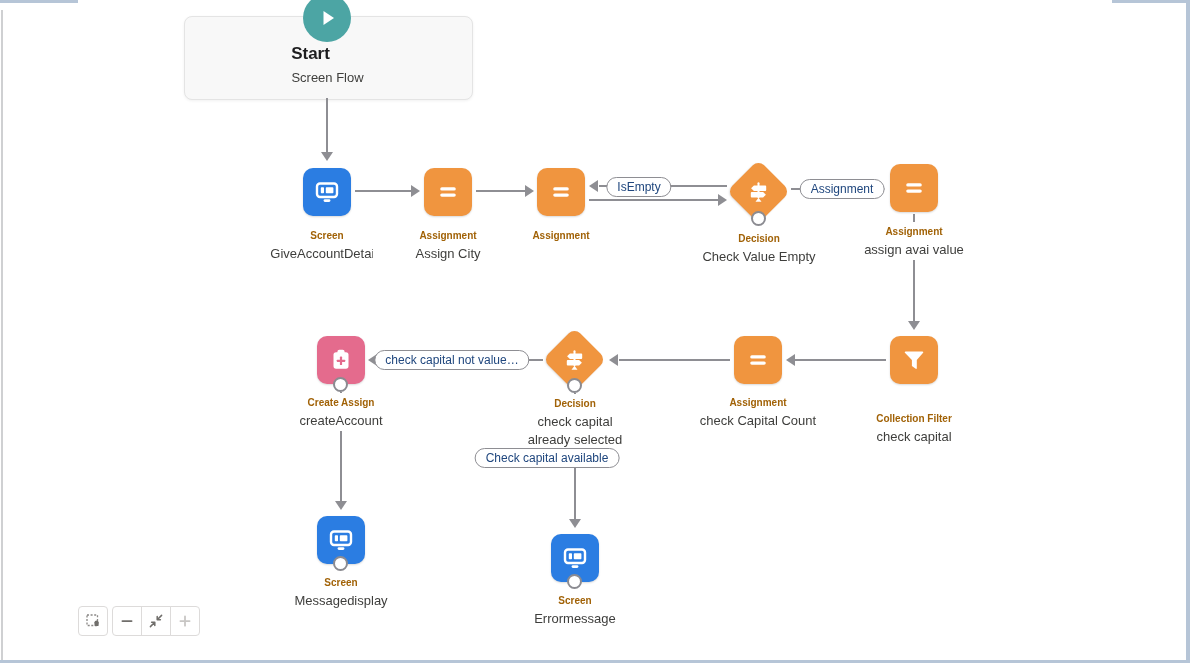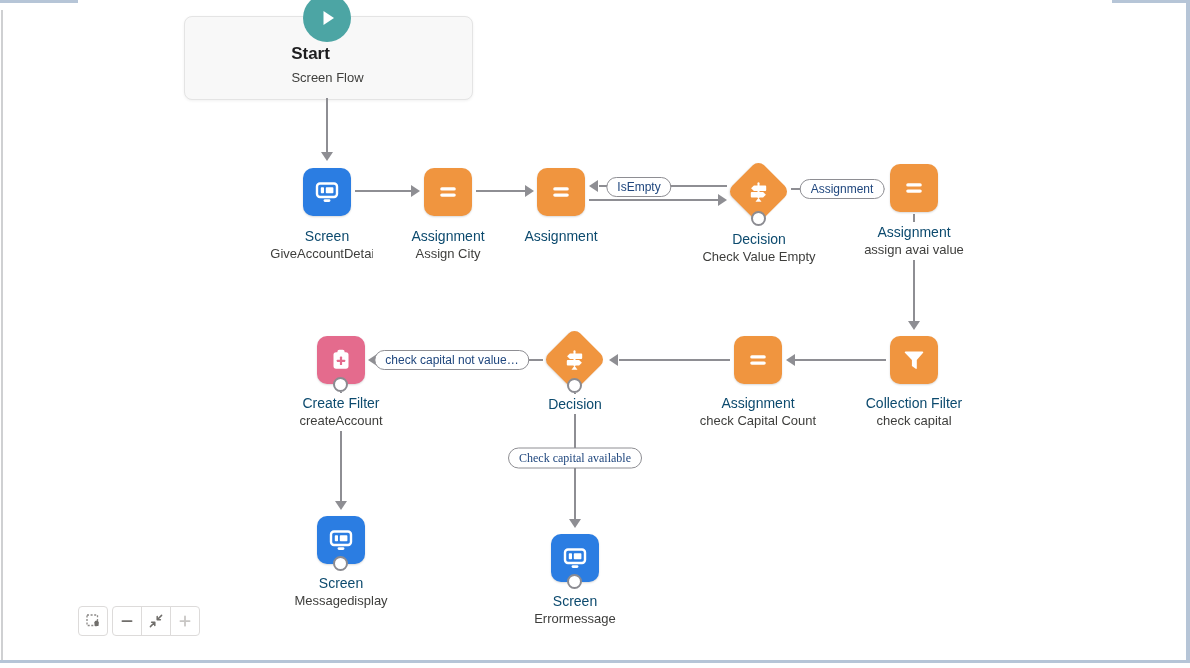--- a/index.html
+++ b/index.html
@@ -22,21 +22,21 @@
       justify-content:center;z-index:4;box-shadow:0 1px 2px rgba(0,0,0,.15);}
   .c-screen{background:#2B7DE2;} .c-assign{background:#F0953F;} .c-create{background:#E46B8D;}
   .diamond{position:absolute;width:45px;height:45px;background:#F0953F;border-radius:8px;
            transform:rotate(45deg);display:flex;align-items:center;justify-content:center;z-index:4;
            box-shadow:0 1px 2px rgba(0,0,0,.15);}
   .diamond svg{transform:rotate(-45deg);}
   .port{position:absolute;width:15px;height:15px;box-sizing:border-box;border:2px solid #8B8B91;
         border-radius:50%;background:#fff;z-index:5;}
   
   .nlabel{position:absolute;text-align:center;background:#fff;z-index:3;padding:1px 0;}
-  .ntitle{font-size:14px;font-weight:normal;color:#0c4a6e;line-height:18px;}
+  .ntitle{font-size:10px;font-weight:bold;color:#a16207;line-height:18px;}
   .nsub{font-size:13px;color:#3E3E3C;line-height:18px;}
   
   .line{position:absolute;background:#8E8E93;z-index:1;}
   .h{height:2px;} .v{width:2px;}
   .arr{position:absolute;width:0;height:0;z-index:1;}
   .arr.down{border-left:6px solid transparent;border-right:6px solid transparent;border-top:9px solid #8E8E93;}
   .arr.left{border-top:6px solid transparent;border-bottom:6px solid transparent;border-right:9px solid #8E8E93;}
   .arr.right{border-top:6px solid transparent;border-bottom:6px solid transparent;border-left:9px solid #8E8E93;}
   .pill{position:absolute;transform:translate(-50%,-50%);background:#fff;border:1px solid #8E8E93;
         border-radius:11px;padding:2px 10px;font-size:12px;color:#20477E;white-space:nowrap;z-index:6;}
@@ -162,21 +162,21 @@
   <div class="nlabel" style="left:844px;top:222px;width:140px;">
     <div class="ntitle">Assignment</div>
     <div class="nsub">assign avai value</div>
   </div>
 
   <div class="sq c-assign" style="left:890px;top:336px;">
     <svg width="28" height="28" viewBox="0 0 28 28">
       <path d="M5.5 5.5 h17 a0.8 0.8 0 0 1 0.6 1.3 L16.8 14 v8.2 a0.7 0.7 0 0 1 -1.1 0.6 L11.9 20 v-6 L4.9 6.8 A0.8 0.8 0 0 1 5.5 5.5 z" fill="#fff"></path>
     </svg>
   </div>
-  <div class="nlabel" style="left:839px;top:393px;width:150px;">
+  <div class="nlabel" style="left:839px;top:409px;width:150px;">
     <div class="ntitle">Collection Filter</div>
     <div class="nsub">check capital</div>
   </div>
 
   <div class="sq c-assign" style="left:734px;top:336px;">
     <svg width="28" height="28" viewBox="0 0 28 28">
       <rect x="6.2" y="9.2" width="15.6" height="3.4" rx="1.7" fill="#fff"></rect>
       <rect x="6.2" y="15.4" width="15.6" height="3.4" rx="1.7" fill="#fff"></rect>
     </svg>
   </div>
@@ -189,33 +189,34 @@
     <svg width="26" height="26" viewBox="0 0 26 26">
       <rect x="12" y="3" width="2" height="16" rx="1" fill="#fff"></rect>
       <path d="M19.8 6.4 H8.4 L5.6 9.1 L8.4 11.8 H19.8 A0.9 0.9 0 0 0 20.7 10.9 V7.3 A0.9 0.9 0 0 0 19.8 6.4 Z" fill="#fff"></path>
       <path d="M6.2 12.8 H17.6 L20.4 15.5 L17.6 18.2 H6.2 A0.9 0.9 0 0 1 5.3 17.3 V13.7 A0.9 0.9 0 0 1 6.2 12.8 Z" fill="#fff"></path>
       <path d="M13 18.5 l-3 4.1 h6 z" fill="#fff"></path>
     </svg>
   </div>
   <div class="port" style="left:567px;top:378px;"></div>
   <div class="nlabel" style="left:519px;top:394px;width:112px;">
     <div class="ntitle">Decision</div>
+    <div class="nsub">check capital already selected</div>
   </div>
 
   <div class="sq c-create" style="left:317px;top:336px;">
     <svg width="28" height="28" viewBox="0 0 28 28">
       <rect x="10.4" y="3.8" width="7.2" height="4.8" rx="2" fill="#fff"></rect>
       <rect x="6.5" y="6.2" width="15" height="16.5" rx="2.6" fill="#fff"></rect>
       <rect x="12.9" y="10.6" width="2.2" height="8.4" rx="0.6" fill="#E46B8D"></rect>
       <rect x="9.8" y="13.7" width="8.4" height="2.2" rx="0.6" fill="#E46B8D"></rect>
     </svg>
   </div>
   <div class="port" style="left:333px;top:377px;"></div>
   <div class="nlabel" style="left:266px;top:393px;width:150px;">
-    <div class="ntitle">Create Filter</div>
+    <div class="ntitle">Create Assign</div>
     <div class="nsub">createAccount</div>
   </div>
 
   <div class="sq c-screen" style="left:317px;top:516px;">
     <svg width="28" height="28" viewBox="0 0 28 28">
       <rect x="4" y="5.5" width="20" height="13.5" rx="3" fill="none" stroke="#fff" stroke-width="2.4"></rect>
       <rect x="7.8" y="9.2" width="3.2" height="6" rx="0.8" fill="#fff"></rect>
       <rect x="12.8" y="9.2" width="7.6" height="6" rx="0.8" fill="#fff"></rect>
       <rect x="10.6" y="21.3" width="6.8" height="2.6" rx="1.3" fill="#fff"></rect>
     </svg>
@@ -236,21 +237,21 @@
   </div>
   <div class="port" style="left:567px;top:574px;"></div>
   <div class="nlabel" style="left:500px;top:591px;width:150px;">
     <div class="ntitle">Screen</div>
     <div class="nsub">Errormessage</div>
   </div>
 
   <div class="pill" style="left:639px;top:187px;">IsEmpty</div>
   <div class="pill" style="left:842px;top:189px;">Assignment</div>
   <div class="pill" style="left:452px;top:360px;">check capital not value…</div>
-  <div class="pill" style="left:575px;top:458px;font-family:Liberation Serif, serif;">Check capital available</div>
+  <div class="pill" style="left:547px;top:458px;">Check capital available</div>
 
   <div class="zbtn" style="left:78px;top:606px;">
     <svg width="16" height="16" viewBox="0 0 16 16">
       <rect x="2" y="2" width="10.5" height="10.5" fill="none" stroke="#8A8886" stroke-width="1.3" stroke-dasharray="2 1.6"></rect>
       <path d="M9.3 9.4 a2.3 2.3 0 0 1 4.5 0 l-0.3 3.6 h-3.8 z" fill="#706E6B"></path>
     </svg>
   </div>
   <div class="zgroup" style="left:112px;top:606px;">
     <div class="zcell">
       <svg width="16" height="16" viewBox="0 0 16 16">

